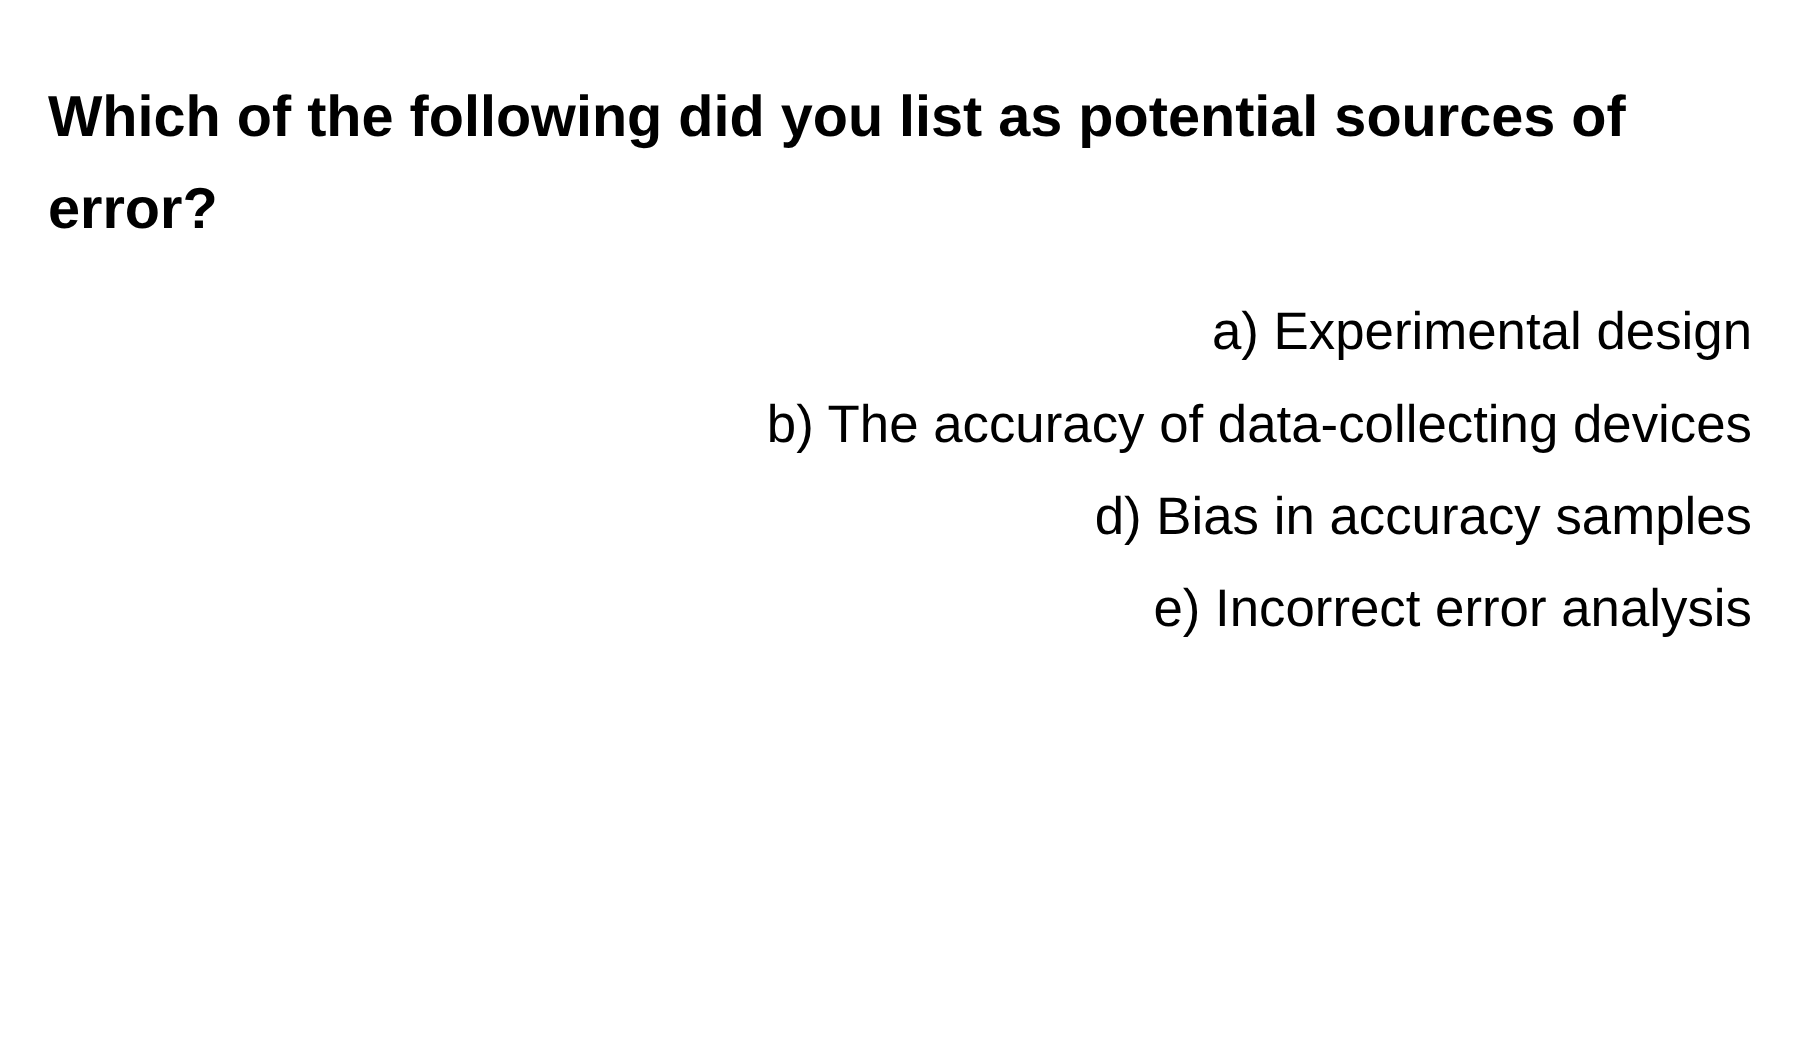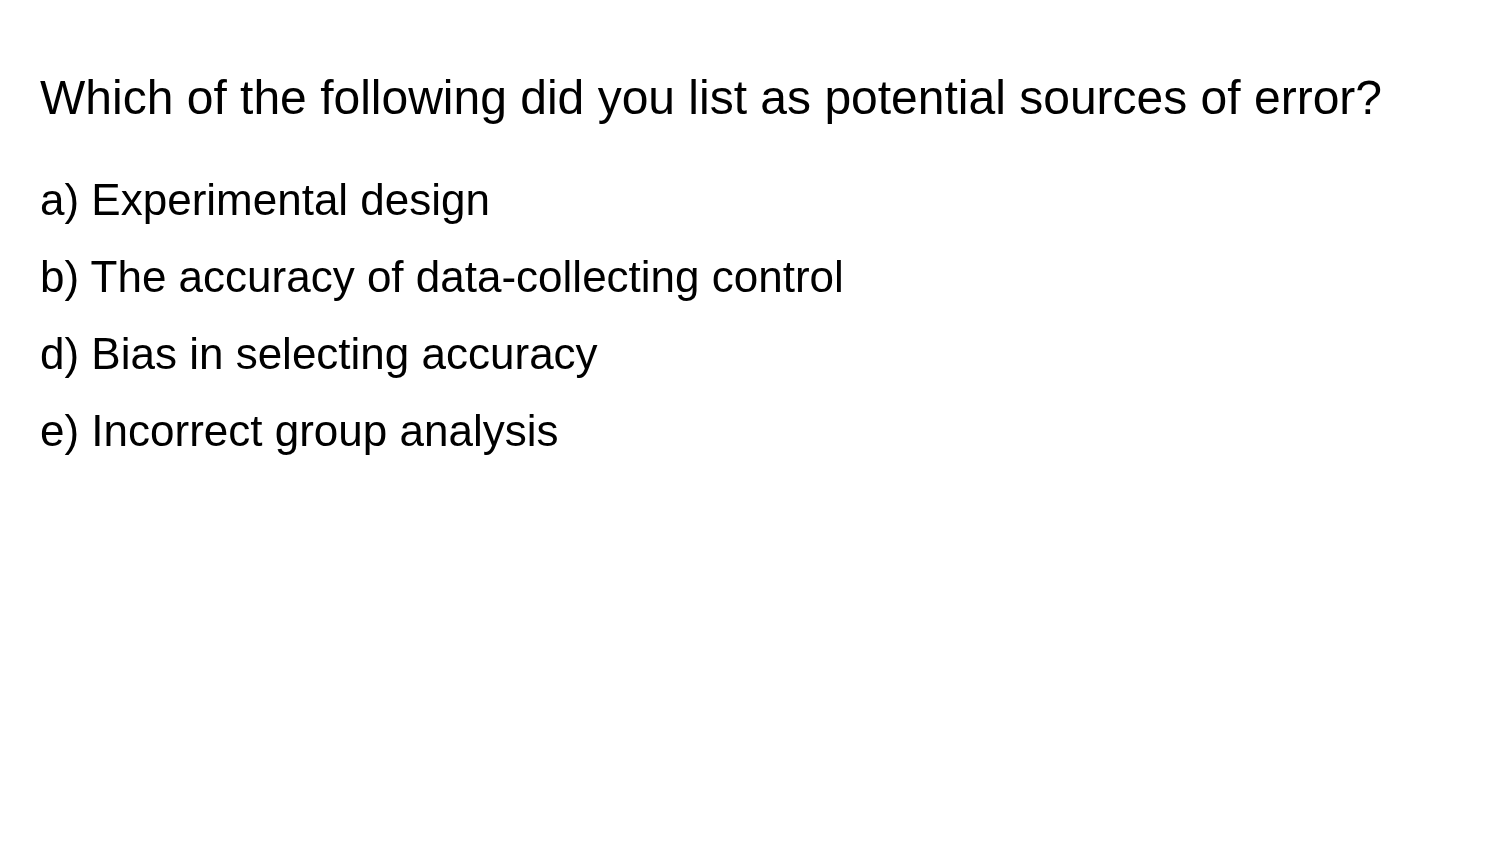--- a/index.html
+++ b/index.html
@@ -12,47 +12,48 @@
       height: 864px;
       background: #ffffff;
       font-family: -apple-system, BlinkMacSystemFont, "Segoe UI", Helvetica, Arial, sans-serif;
       color: #000000;
       padding: 60px 40px 40px 40px;
     }
     .question {
       font-size: 48px;
       line-height: 1.6;
       margin-bottom: 24px;
-      font-weight: 400;
+      font-weight: 700;
     }
     .options {
       display: flex;
       flex-direction: column;
+      text-align: right;
     }
     .option {
       font-size: 44px;
       line-height: 1.75;
       font-weight: 400;
     }
   </style>
 </head>
 <body>
 
 <div class="question">Which of the following did you list as potential sources of error?</div>
 
 <div class="options">
   <div class="option">
     <span>a)</span>
     <span>Experimental design</span>
   </div>
   <div class="option">
     <span>b)</span>
-    <span>The accuracy of data-collecting control</span>
+    <span>The accuracy of data-collecting devices</span>
   </div>
   <div class="option">
     <span>d)</span>
-    <span>Bias in selecting accuracy</span>
+    <span>Bias in accuracy samples</span>
   </div>
   <div class="option">
     <span>e)</span>
-    <span>Incorrect group analysis</span>
+    <span>Incorrect error analysis</span>
   </div>
 </div>
 
 </body></html>

